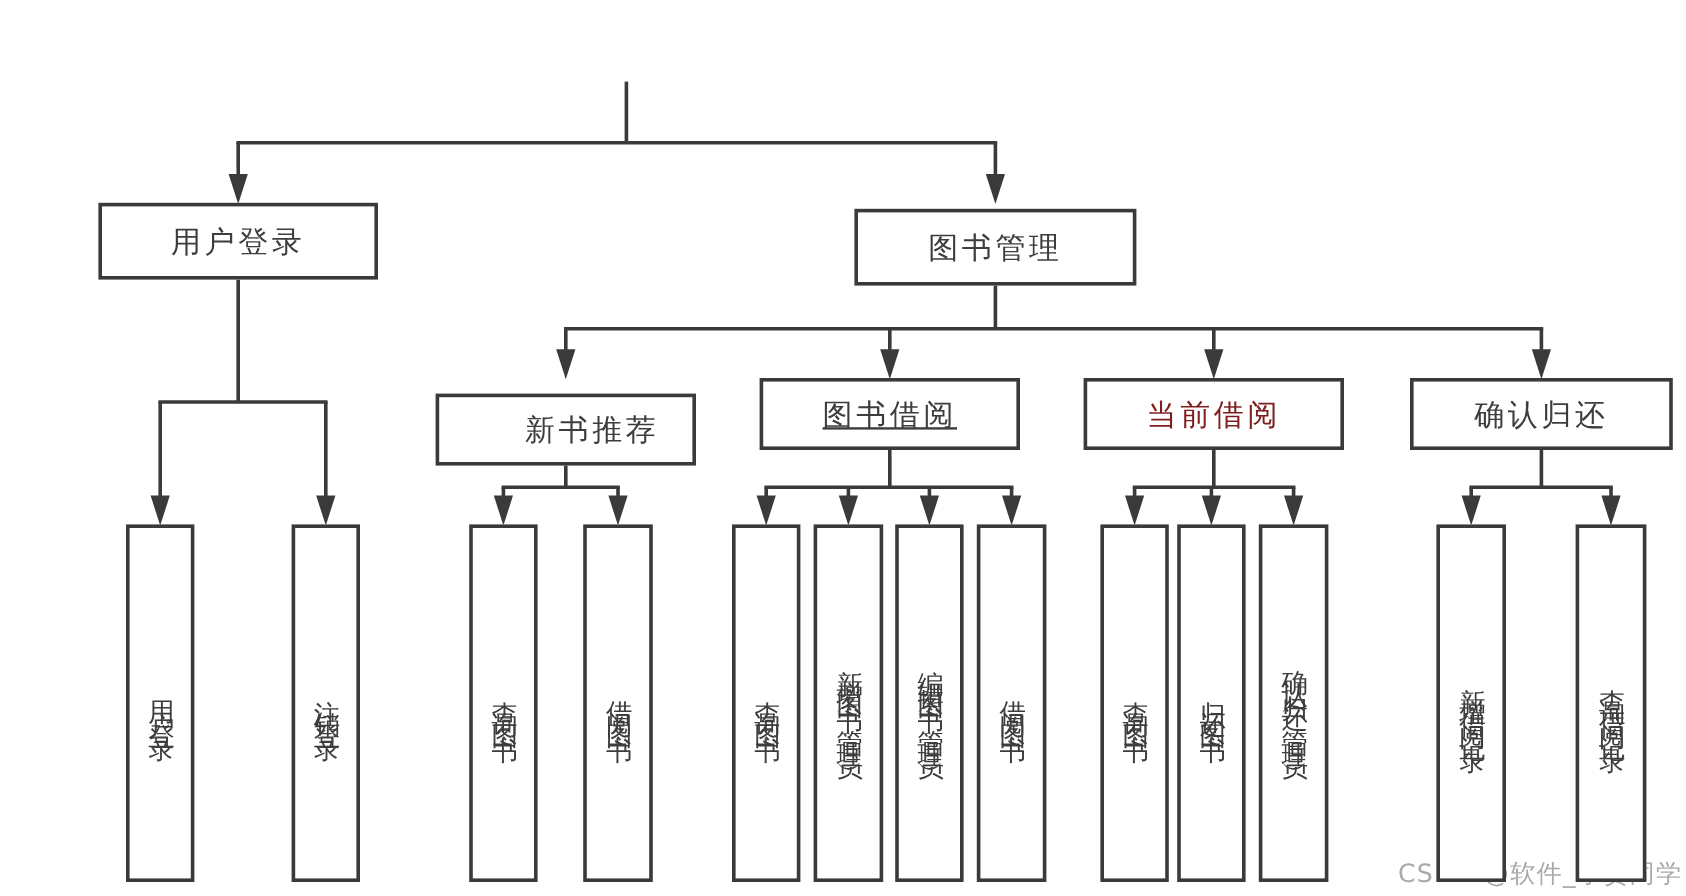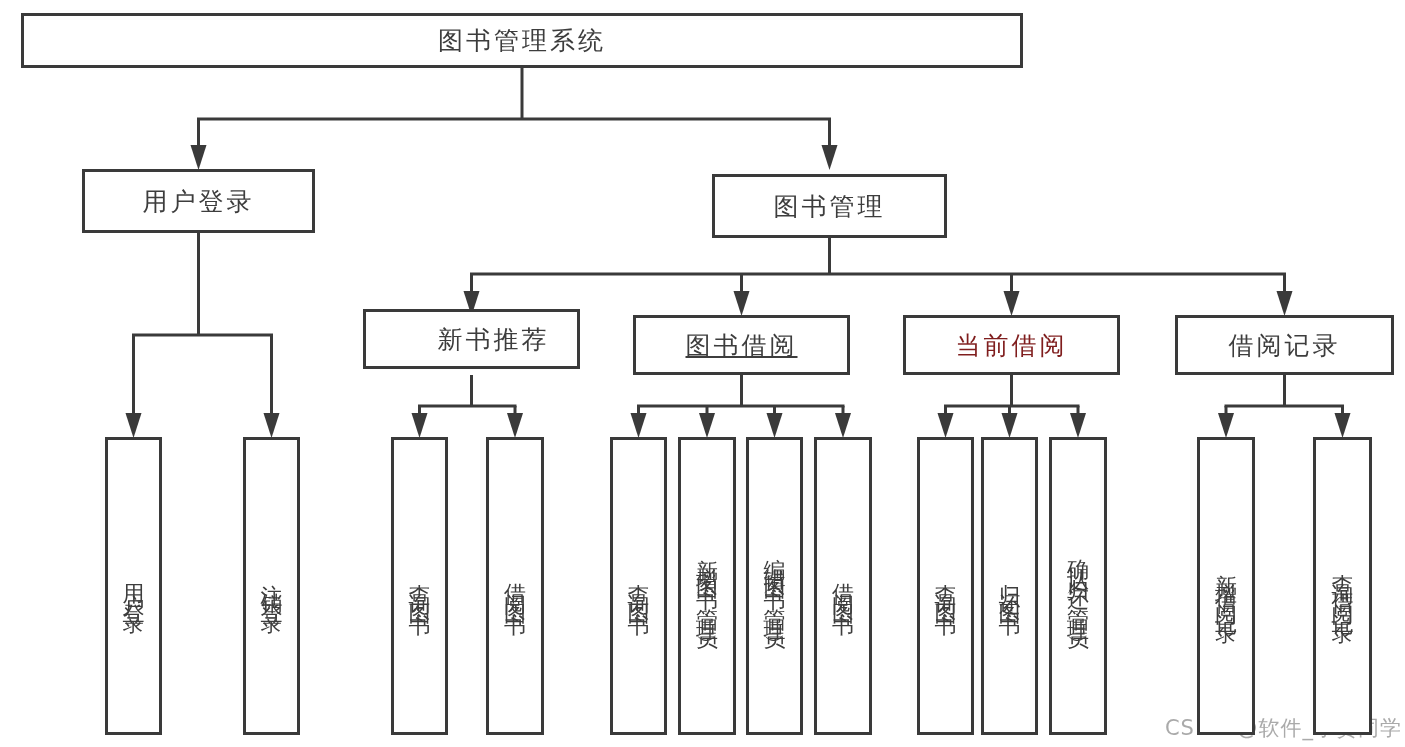--- a/index.html
+++ b/index.html
@@ -107,40 +107,37 @@
       <line x1="1078" y1="406" x2="1078" y2="419" stroke="#3a3a3a" stroke-width="3"></line>
       <polygon points="1078,438 1070,413 1086,413" fill="#3a3a3a"></polygon>
       <line x1="1284.5" y1="375" x2="1284.5" y2="406" stroke="#3a3a3a" stroke-width="3"></line>
       <line x1="1224.5" y1="406" x2="1344" y2="406" stroke="#3a3a3a" stroke-width="3"></line>
       <line x1="1226" y1="406" x2="1226" y2="419" stroke="#3a3a3a" stroke-width="3"></line>
       <polygon points="1226,438 1218,413 1234,413" fill="#3a3a3a"></polygon>
       <line x1="1342.5" y1="406" x2="1342.5" y2="419" stroke="#3a3a3a" stroke-width="3"></line>
       <polygon points="1342.5,438 1334.5,413 1350.5,413" fill="#3a3a3a"></polygon>
     </svg>
   <div id="watermark">CSDN @软件_小贺同学</div>
-<div class="node horizontal" style="left: 21px; top: 13px; width: 1002px; height: 55px; border-color: rgb(58, 58, 58); color: rgb(61, 61, 61);">
-      <span class="node-label">图书管理系统</span>
-    </div>
     <div class="node horizontal" style="left: 82px; top: 169px; width: 233px; height: 64px; border-color: rgb(58, 58, 58); color: rgb(61, 61, 61);">
       <span class="node-label">用户登录</span>
     </div>
     <div class="node horizontal" style="left: 712px; top: 174px; width: 235px; height: 64px; border-color: rgb(58, 58, 58); color: rgb(61, 61, 61);">
       <span class="node-label">图书管理</span>
     </div>
-    <div class="node horizontal" style="left: 363px; top: 309px; width: 217px; height: 60px; border-color: rgb(58, 58, 58); color: rgb(61, 61, 61); padding-left: 44px;">
+    <div class="node horizontal" style="left: 363px; top: 328px; width: 217px; height: 60px; border-color: rgb(58, 58, 58); color: rgb(61, 61, 61); padding-left: 44px;">
       <span class="node-label">新书推荐</span>
     </div>
     <div class="node horizontal" style="left: 633px; top: 315px; width: 217px; height: 60px; border-color: rgb(58, 58, 58); color: rgb(61, 61, 61); text-decoration: underline;">
       <span class="node-label">图书借阅</span>
     </div>
     <div class="node horizontal" style="left: 903px; top: 315px; width: 217px; height: 60px; border-color: rgb(58, 58, 58); color: #7f1d1d;">
       <span class="node-label">当前借阅</span>
     </div>
     <div class="node horizontal" style="left: 1175px; top: 315px; width: 219px; height: 60px; border-color: rgb(58, 58, 58); color: rgb(61, 61, 61);">
-      <span class="node-label">借阅记录</span>
+      <span class="node-label">确认归还</span>
     </div>
     <div class="node vertical" style="left: 105px; top: 437px; width: 57px; height: 298px; border-color: rgb(58, 58, 58); color: rgb(61, 61, 61);">
       <span class="node-label">用户登录</span>
     </div>
     <div class="node vertical" style="left: 243px; top: 437px; width: 57px; height: 298px; border-color: rgb(58, 58, 58); color: rgb(61, 61, 61);">
       <span class="node-label">注销登录</span>
     </div>
     <div class="node vertical" style="left: 391px; top: 437px; width: 57px; height: 298px; border-color: rgb(58, 58, 58); color: rgb(61, 61, 61);">
       <span class="node-label">查询图书</span>
     </div>

